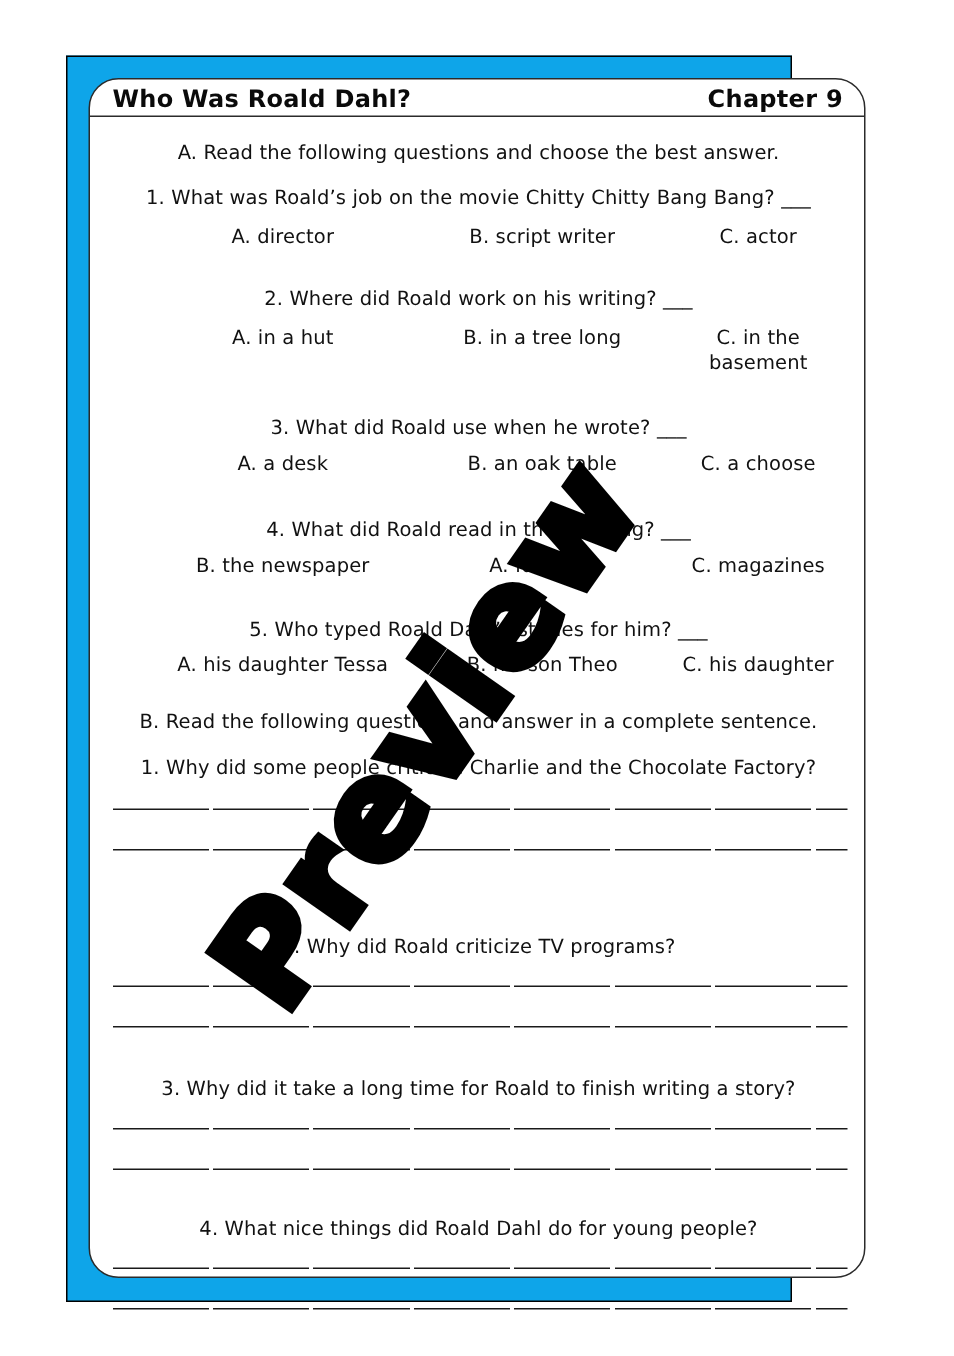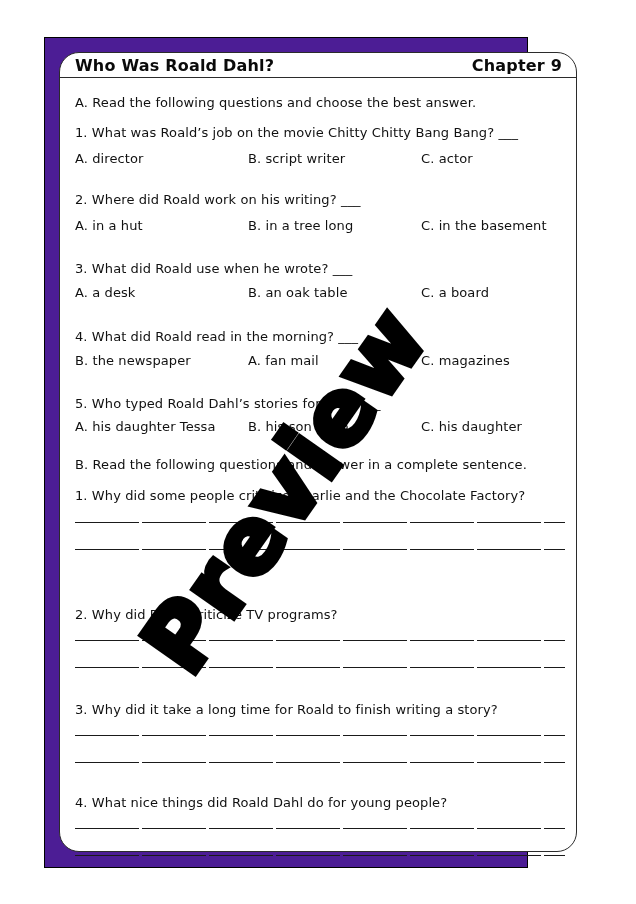--- a/index.html
+++ b/index.html
@@ -3,35 +3,35 @@
 <meta charset="utf-8">
 <style>
   * { margin:0; padding:0; box-sizing:border-box; }
   html,body { background:#fff; }
   .page {
     position:relative; width:636px; height:904px; background:#fff;
     font-family:"DejaVu Sans", sans-serif; color:#111; overflow:hidden;
   }
   .frame {
     position:absolute; left:44px; top:37px; width:484px; height:831px;
-    border:1px solid #000; background:#4c1d95;padding-left:24px;
+    border:1px solid #000; background:#0ea5e9;padding-left:24px;
   }
   .card {
     position:absolute; left:14px; top:14px; width:518px; height:800px;
     border:1px solid #2b2b2b; border-radius:20px; background:#fff;
   }
   .card-header {
     display:flex; justify-content:space-between; align-items:flex-end;
     padding:6px 14px 3px 15px; border-bottom:1px solid #2b2b2b; height:25px;
   }
   .title, .chapter { font-size:16px; font-weight:bold; letter-spacing:0.2px; line-height:16px; color:#0a0a0a; }
-  .card-body { padding:0 13px 0 15px; }
+  .card-body { padding:0 13px 0 15px;text-align:center; }
   .tline { font-size:13px; line-height:17px; color:#111; letter-spacing:0.1px; }
   .it { }
-  .options { display:grid; grid-template-columns:173px 173px 1fr; }
+  .options { display:grid; grid-template-columns:173px 173px 1fr;margin-left:27px; }
   .ansline {
     height:2px; width:490px;
     background:repeating-linear-gradient(90deg, #1a1a1a 0 64px, rgba(0,0,0,0) 64px 67px);
     background-size:100% 1.5px; background-repeat:no-repeat; background-position:0 bottom;
   }
   .watermark {
     position:absolute; left:45px; top:445px; width:480px; text-align:center;
     font-size:90px; font-weight:bold; line-height:90px; color:#000;
     letter-spacing:2px;
     transform:rotate(-55deg);
@@ -71,21 +71,21 @@
             <span>B. in a tree long</span>
             <span>C. in the basement</span>
           </div>
         </div>
 
         <div style="margin-top:26px">
           <p class="tline"><span>3. What did Roald use when he wrote? ___</span><span class="it"></span><span></span></p>
           <div class="options tline" style="margin-top:7px">
             <span>A. a desk</span>
             <span>B. an oak table</span>
-            <span>C. a board</span>
+            <span>C. a choose</span>
           </div>
         </div>
 
         <div style="margin-top:27px">
           <p class="tline"><span>4. What did Roald read in the morning? ___</span><span class="it"></span><span></span></p>
           <div class="options tline" style="margin-top:7px">
             <span>B. the newspaper</span>
             <span>A. fan mail</span>
             <span>C. magazines</span>
           </div>

